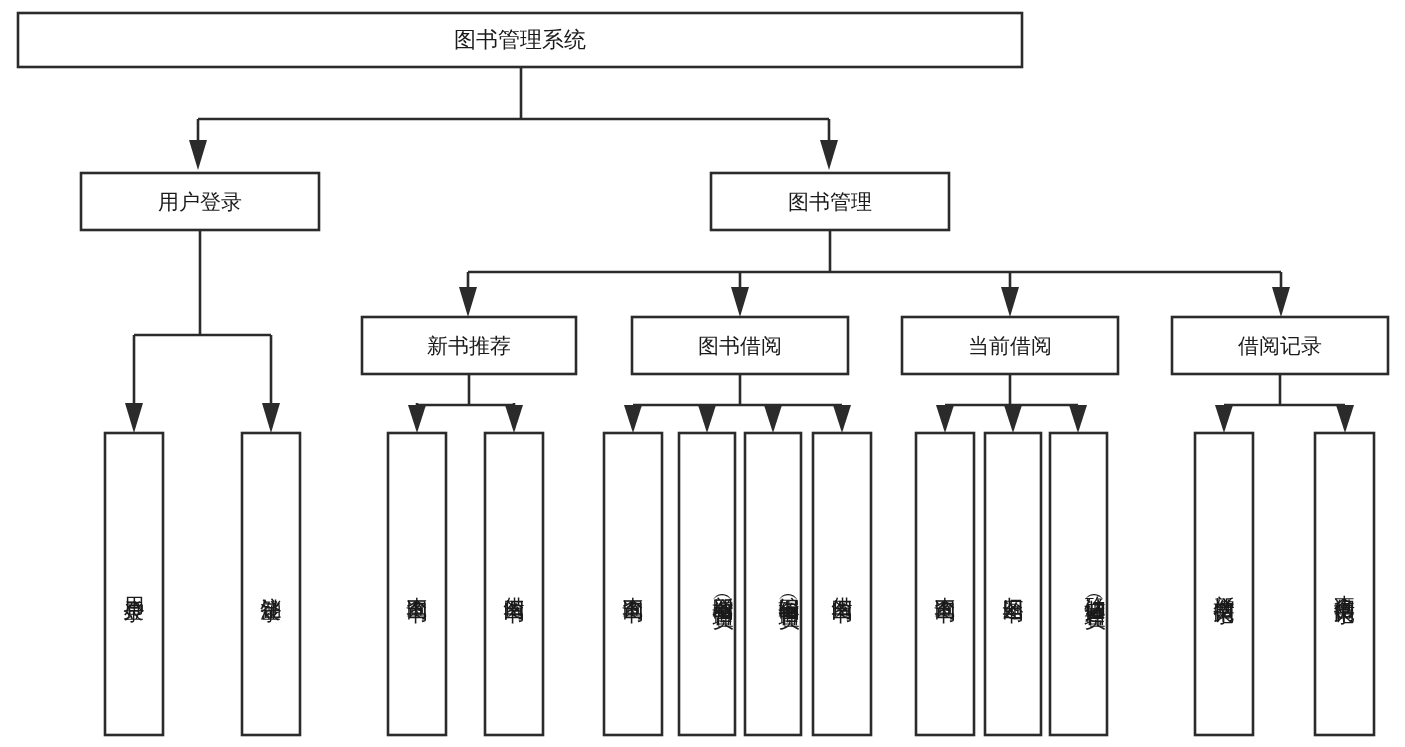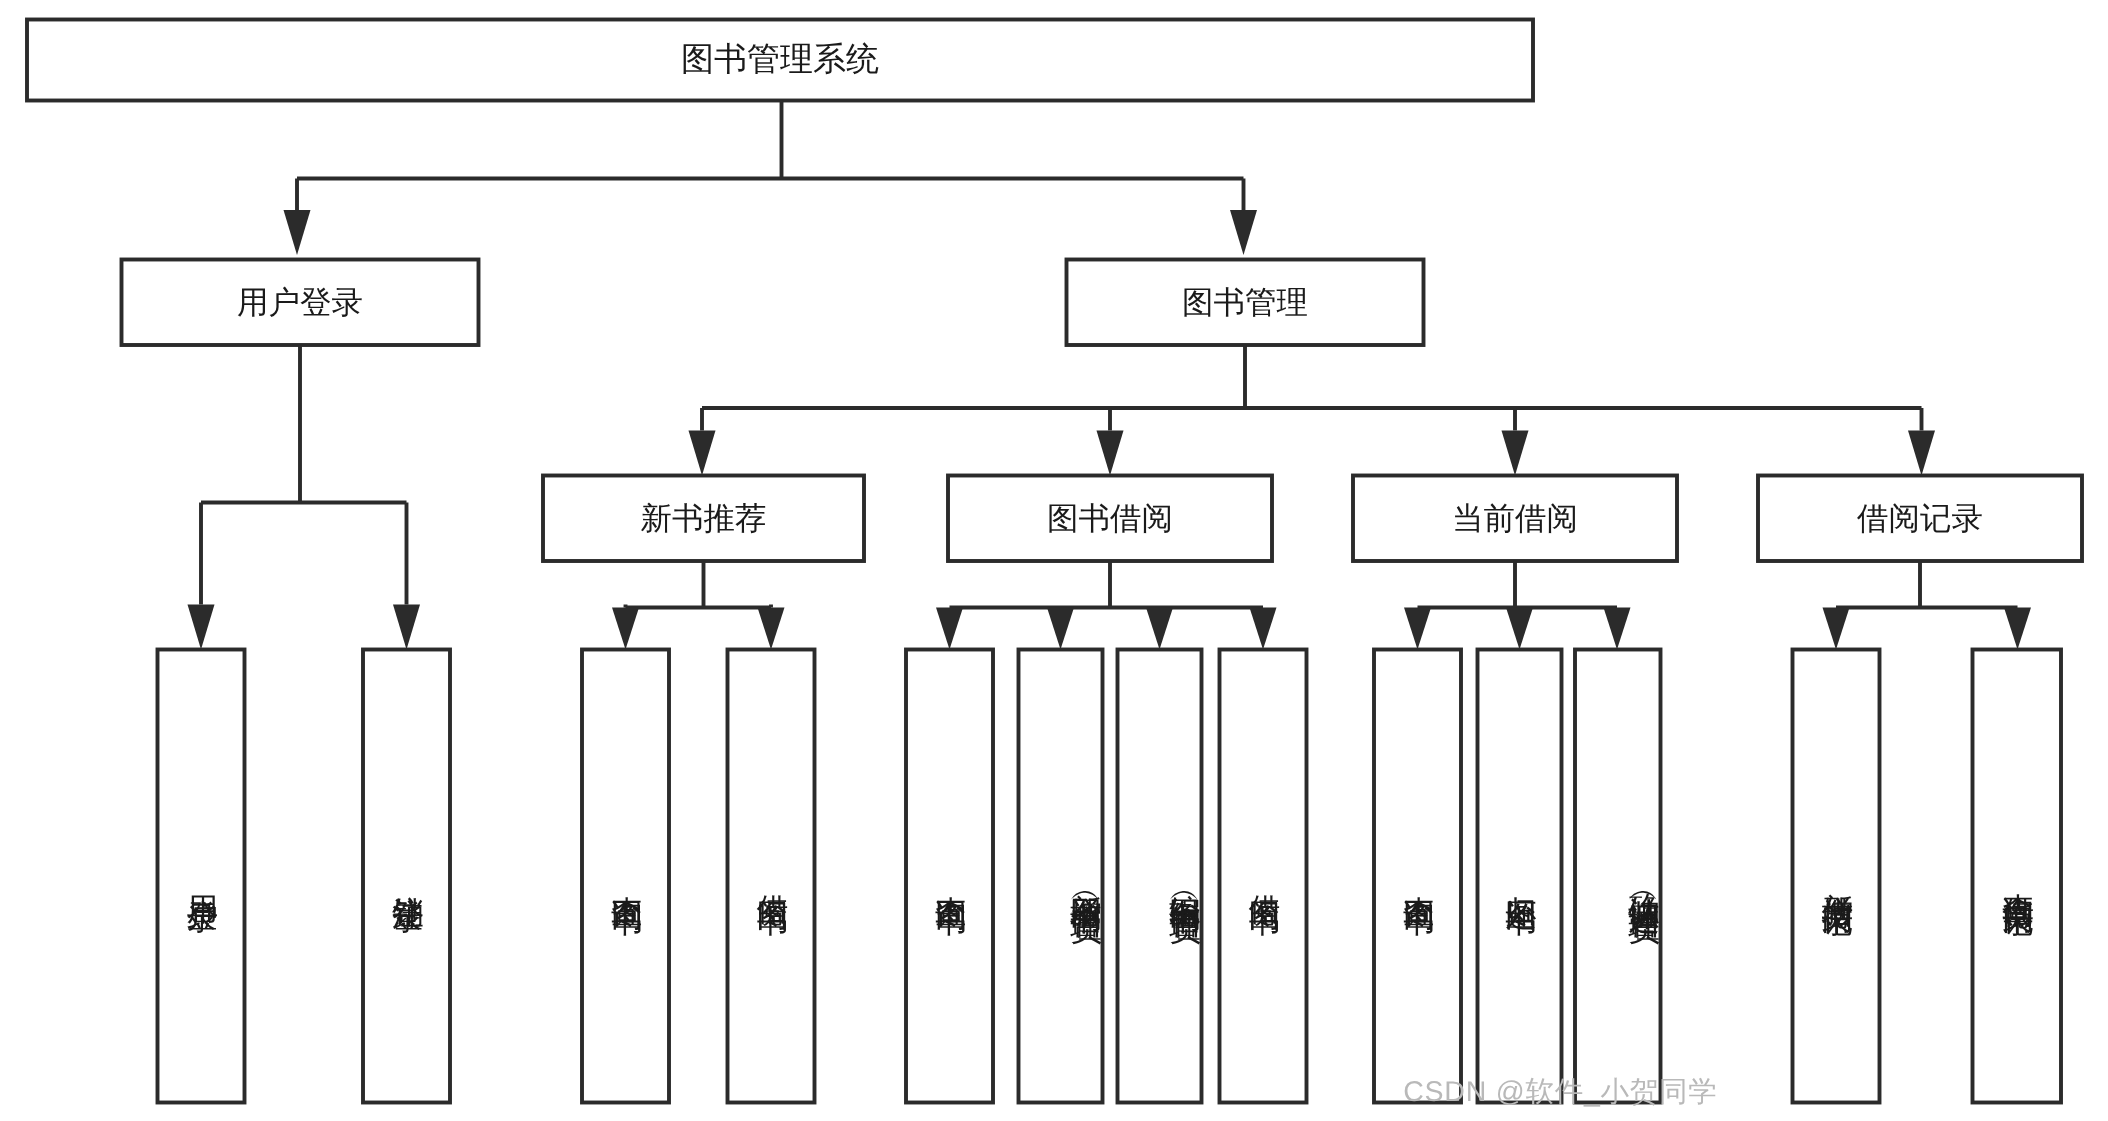--- a/index.html
+++ b/index.html
@@ -222,15 +222,14 @@
   <div class="leaf-label" style="left:745px; top:433px; width:56px; height:302px; align-items:flex-start; padding-top:8px; box-sizing:border-box;">编辑图书（管理员）</div>
   <div class="leaf-label" style="left:813px; top:433px; width:58px; height:302px;">借阅图书</div>
 
   <div class="leaf-label" style="left:916px; top:433px; width:58px; height:302px;">查询图书</div>
   <div class="leaf-label" style="left:985px; top:433px; width:56px; height:302px;">归还图书</div>
   <div class="leaf-label" style="left:1050px; top:433px; width:57px; height:302px; align-items:flex-start; padding-top:8px; box-sizing:border-box;">确认归还（管理员）</div>
 
   <div class="leaf-label" style="left:1195px; top:433px; width:58px; height:302px;">新增借阅记录</div>
   <div class="leaf-label" style="left:1315px; top:433px; width:59px; height:302px;">查询借阅记录</div>
 
-  <div class="watermark">CSDN @软件_小贺同学</div>
 
 </div>
 
 </body></html>

